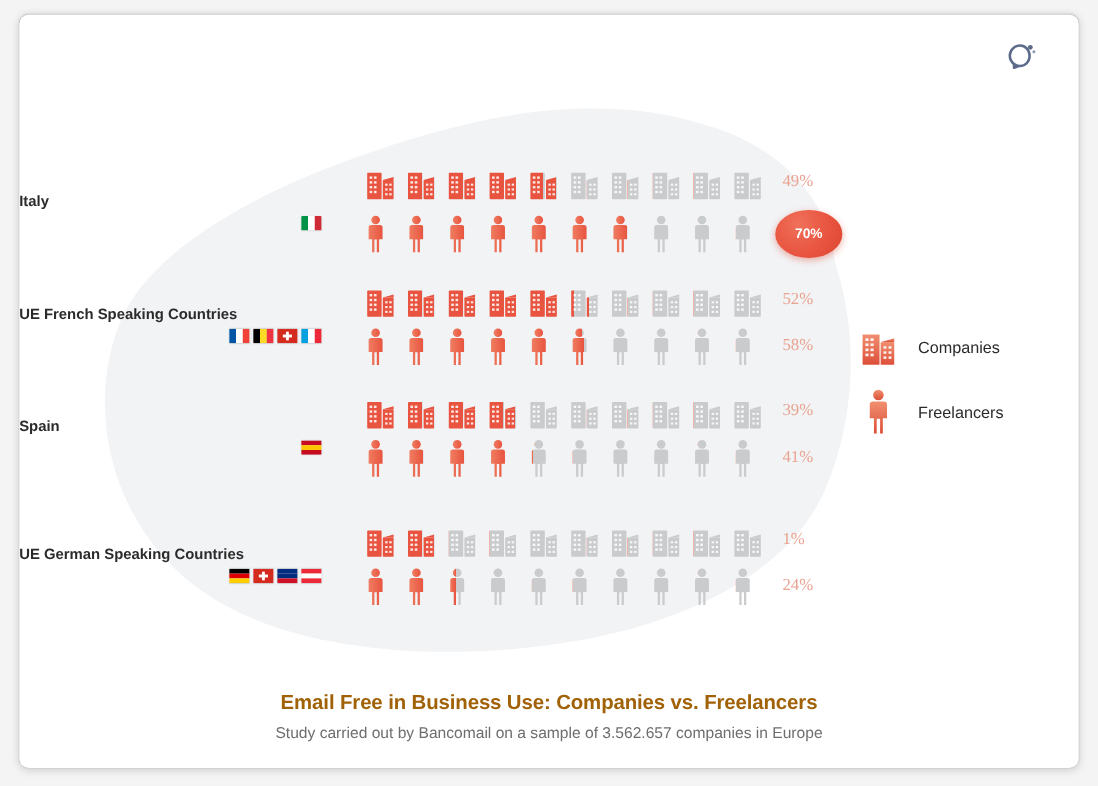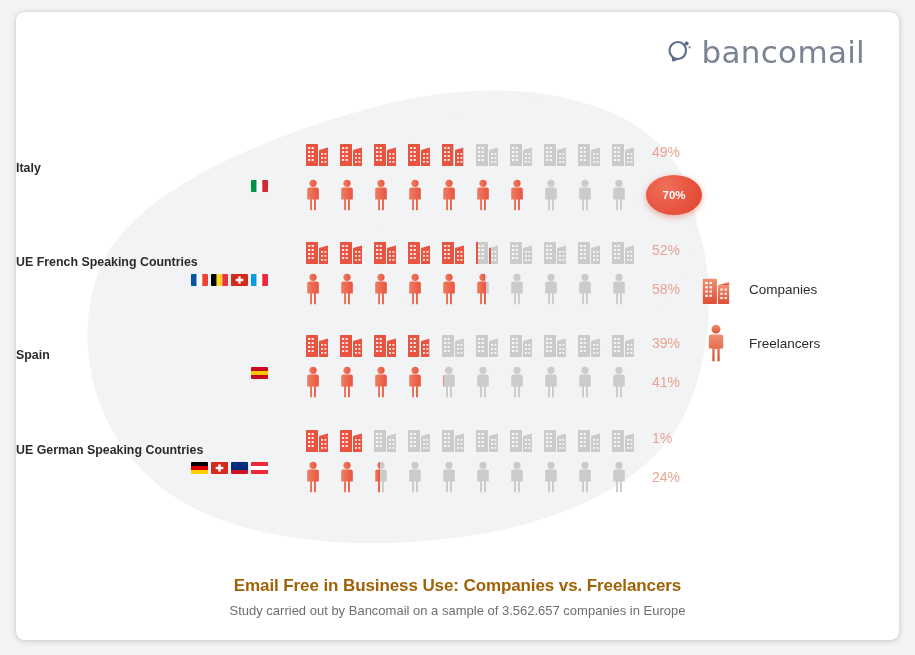--- a/index.html
+++ b/index.html
@@ -112,21 +112,21 @@
     width: 26px;
     height: 30px;
     margin-right: 8px;
     position: relative;
     display: block;
   }
   .icon-slot.people { width: 18px; margin-right: 16px; height: 32px; }
   .pct {
     font-size: 14px;
     color: #e9a391;
-    font-family: Liberation Sans, sans-serif;
+    font-family: Liberation Serif, serif;
     margin-left: 8px;
     white-space: nowrap;
   }
   .badge {
     width: 56px;
     height: 40px;
     border-radius: 50%;
     background: radial-gradient(circle at 35% 30%, #f0705a 0%, #e8543f 55%, #d9452f 100%);
     box-shadow: 0 2px 6px rgba(220,80,55,0.45);
     color: #ffffff;
@@ -134,21 +134,21 @@
     font-weight: bold;
     display: flex;
     align-items: center;
     justify-content: center;
     margin-left: 2px;
   }
 
   
   .legend {
     position: absolute;
-    right: 32px;
+    right: 16px;
     top: 250px;
     width: 168px;
   }
   .legend-item {
     display: flex;
     align-items: center;
     height: 54px;
     gap: 16px;
   }
   .legend-icon { width: 34px; height: 38px; display:flex; align-items:center; justify-content:center;}
@@ -191,21 +191,20 @@
     </svg>
 
     <div class="logo">
       <svg class="logo-mark" width="29" height="28" viewBox="0 0 29 28">
         <path d="M5.5,12.5 C5.5,7.8 9.3,4.0 14.0,4.0 C18.7,4.0 22.0,7.8 22.0,12.5
                  C22.0,17.2 18.7,21.0 14.0,21.0 C9.3,21.0 5.5,17.2 5.5,12.5 Z
                  M9.0,19.8 L9.0,22.5 L12.0,21.4 Z" fill="none" stroke="#5c6b8a" stroke-width="2.1" stroke-linejoin="round"></path>
         <circle cx="22.6" cy="5.4" r="2.0" fill="#5c6b8a"></circle>
         <circle cx="25.6" cy="9.2" r="1.25" fill="#8a97b2"></circle>
       </svg>
-      <span class="logo-text">bancomail</span>
     </div>
 
     <div class="rows">
         <div class="row" style="top: 118px;">
     <div class="row-label-wrap">
       <div class="row-label">Italy</div>
       <div class="flags">
               <svg class="flag" viewBox="0 0 17 12">
     <rect x="0" width="5.67" height="12" fill="#009246"></rect>
     <rect x="5.67" width="5.67" height="12" fill="#ffffff"></rect>
@@ -1860,21 +1859,21 @@
       <circle cx="9" cy="4.3" r="3.6"></circle>
       <path d="M3.2,10.5 C3.2,9.3 4.2,8.6 5.4,8.6 L12.6,8.6 C13.8,8.6 14.8,9.3 14.8,10.5
                L14.8,20.4 L11.9,20.4 L11.9,31.2 L10.0,31.2 L10.0,20.6
                L8.0,20.6 L8.0,31.2 L6.1,31.2 L6.1,20.4 L3.2,20.4 Z"></path>
     </g>
   </svg></span>
         <span class="pct">41%</span>
       </div>
     </div>
         </div>
-        <div class="row" style="top: 400px;">
+        <div class="row" style="top: 412px;">
     <div class="row-label-wrap">
       <div class="row-label">UE German Speaking Countries</div>
       <div class="flags">
               <svg class="flag" viewBox="0 0 17 12">
       <rect y="0" width="17" height="4" fill="#000000"></rect>
       <rect y="4" width="17" height="4" fill="#dd0000"></rect>
       <rect y="8" width="17" height="4" fill="#ffce00"></rect>
     </svg>
               <svg class="flag" viewBox="0 0 17 12">
       <rect width="17" height="12" fill="#d52b1e"></rect>

